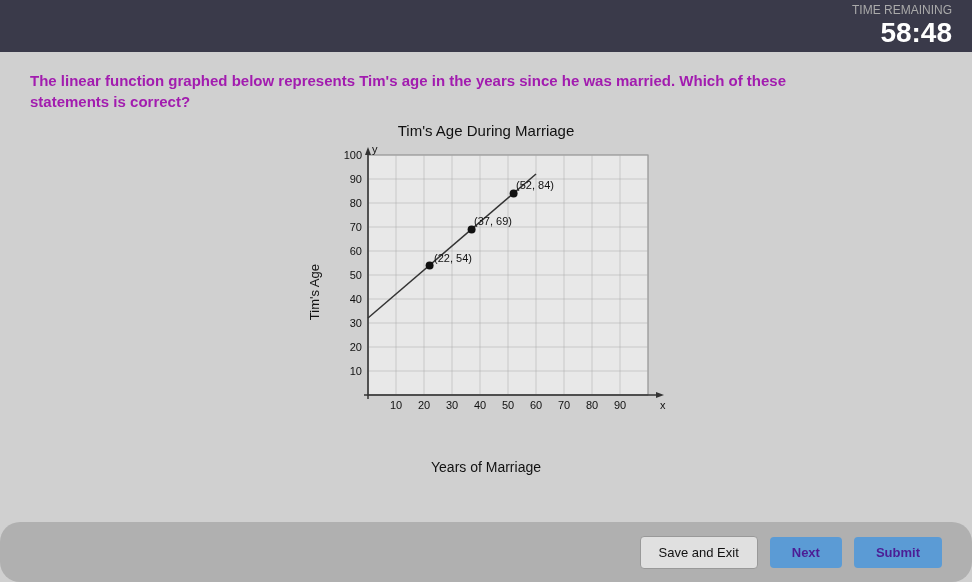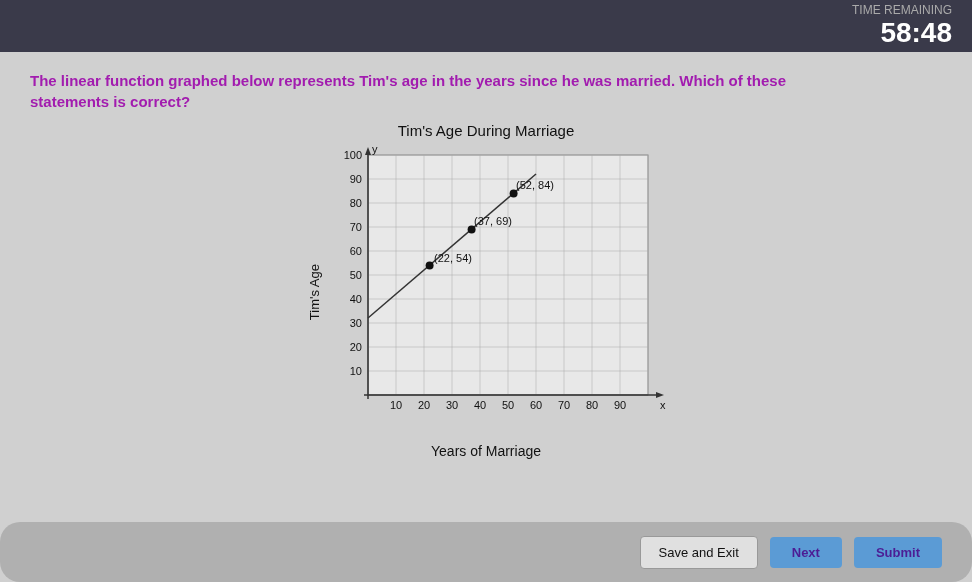--- a/index.html
+++ b/index.html
@@ -232,21 +232,21 @@
           <circle cx="145.6" cy="84.4" r="4" fill="#111"></circle>
           <circle cx="187.6" cy="48.4" r="4" fill="#111"></circle>
 
           <text x="108" y="117" font-size="11" fill="#111">(22, 54)</text>
           <text x="148" y="80" font-size="11" fill="#111">(37, 69)</text>
           <text x="190" y="44" font-size="11" fill="#111">(52, 84)</text>
         </svg>
       </div>
     </div>
 
-    <div class="chart-title" style="margin-top:4px; font-size:14px;text-align:center;">Years of Marriage</div>
+    <div class="chart-title" style="margin-top:20px; font-size:14px;text-align:center;">Years of Marriage</div>
   </div>
 
   <div class="bottom-bar">
     <button class="btn-save-exit">Save and Exit</button>
     <button class="btn-next">Next</button>
     <button class="btn-submit">Submit</button>
   </div>
 
 </div>
 

